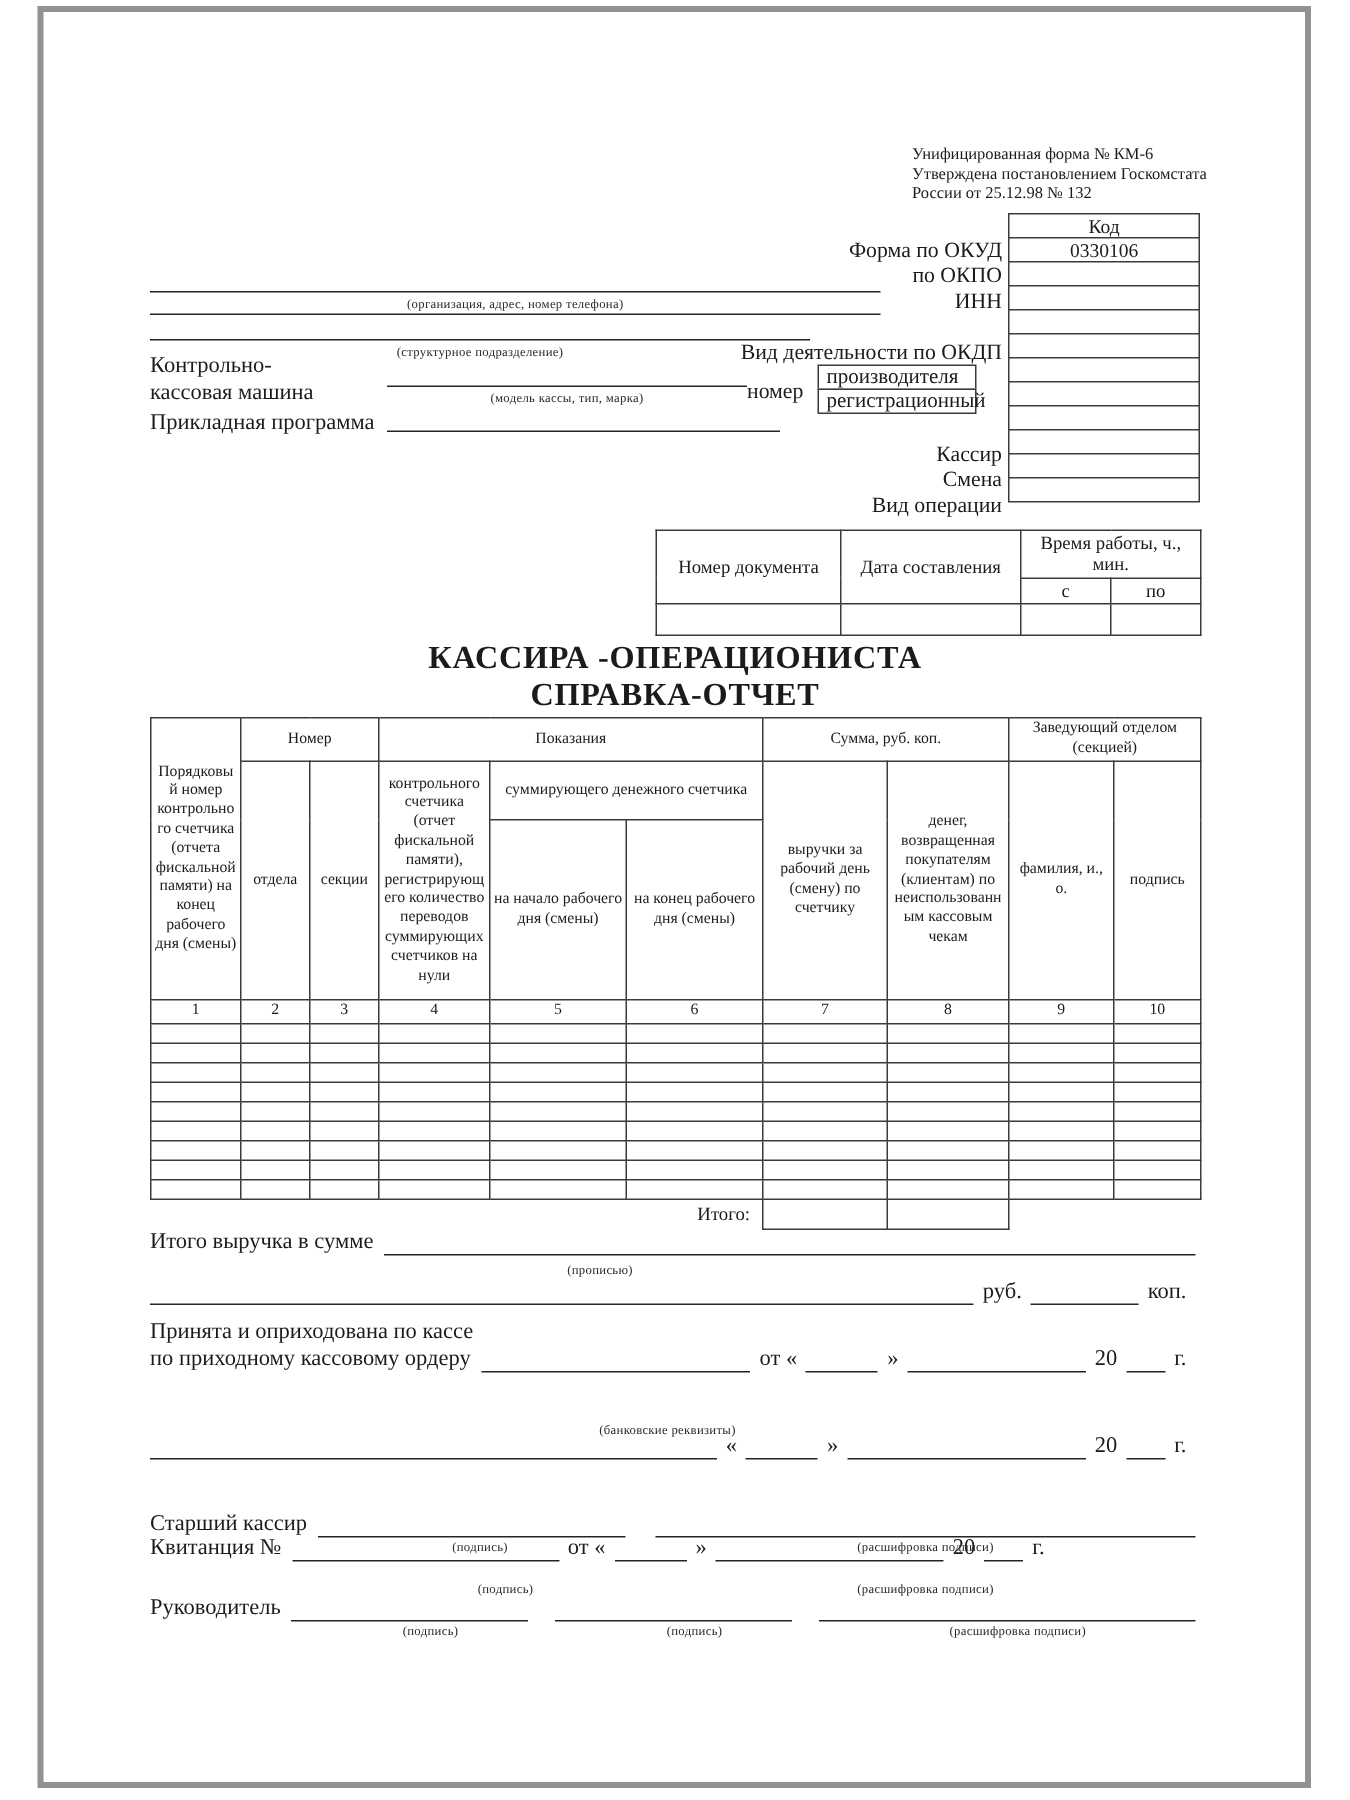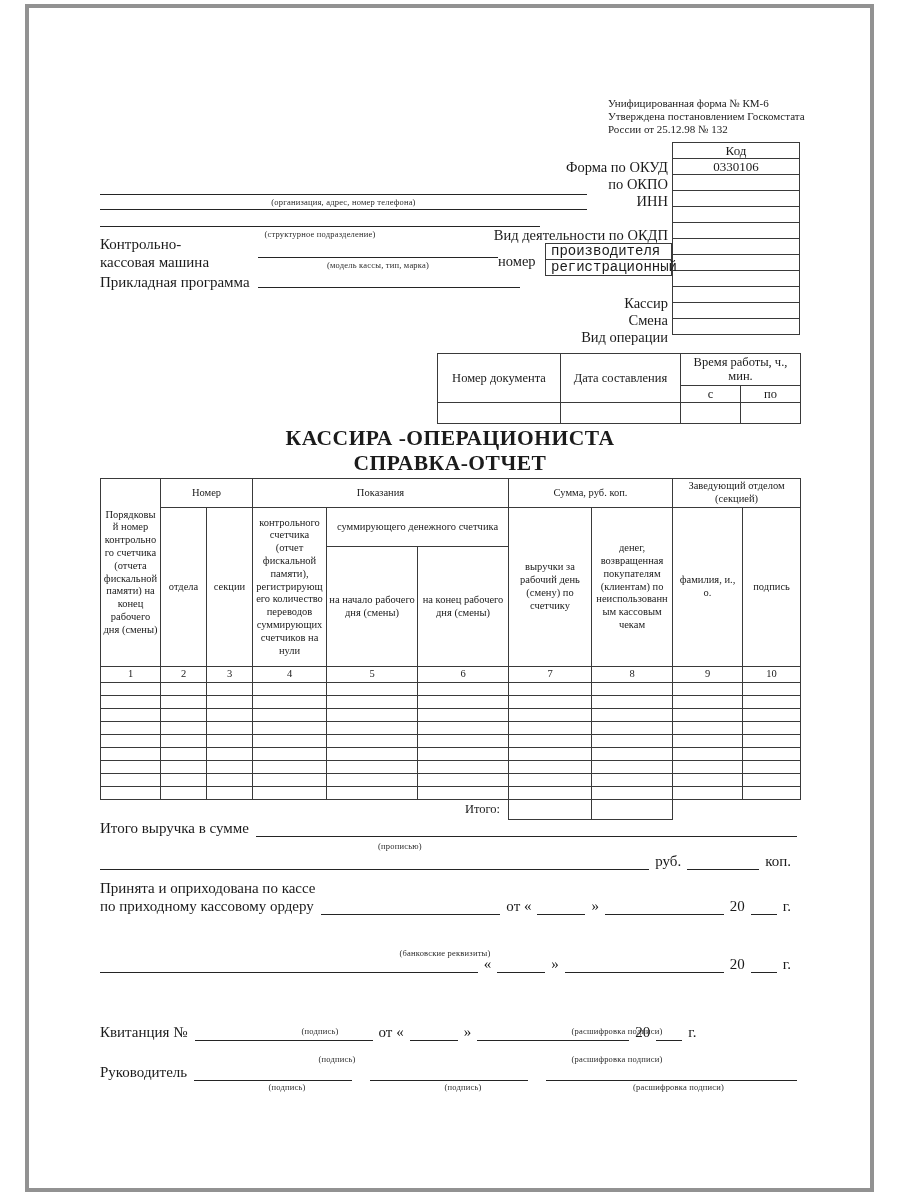--- a/index.html
+++ b/index.html
@@ -11,21 +11,21 @@
 
   
   .approval { position:absolute; left:608px; top:97px; width:270px; font-size:11px; line-height:13px; }
 
   
   .codecol { position:absolute; left:672px; top:142px; width:128px; }
   .codecell { height:17px; border:1px solid #3a3a3a; margin-top:-1px; font-size:13px; line-height:15px; text-align:center; background:#fff; }
   .codecol .codecell:first-child { margin-top:0; }
   .rlabel { position:absolute; right:232px; height:17px; line-height:17px; font-size:14.5px; white-space:nowrap; }
 
-  .numbox { position:absolute; left:545px; top:244px; width:127px;font-family:Liberation Mono, monospace; }
+  .numbox { position:absolute; left:545px; top:244px; width:106px; }
   .numbox .codecell { text-align:left; padding-left:5px; font-size:14px; }
   .numlbl { position:absolute; left:498px; top:244px; height:34px; line-height:34px; font-size:14.5px; }
 
   
   .uline { position:absolute; border-bottom:1px solid #242424; }
   .cap { font-size:8.5px; color:#2a2a2a; text-align:center; letter-spacing:.2px; white-space:nowrap; }
   .lbl15 { position:absolute; font-size:15px; white-space:nowrap; }
 
   
   .doctable { position:absolute; left:437px; top:353px; border-collapse:collapse; table-layout:fixed; }
@@ -340,20 +340,25 @@
     <span class="line" style="width:178px;"></span>
     <span class="mid">от «</span>
     <span class="line" style="width:48px;"></span>
     <span class="mid">»</span>
     <span class="line" style="width:152px;"></span>
     <span class="mid">20</span>
     <span class="line" style="width:26px;"></span>
     <span class="mid">г.</span>
   </div>
 
+  <div class="frow" style="top:1008px;">
+    <span class="lbl">Старший кассир</span>
+    <span class="line grow" style="margin-right:20px;"></span>
+    <span class="line" style="width:360px;"></span>
+  </div>
   <div class="acap cap" style="left:230px; top:1026px; width:180px;">(подпись)</div>
   <div class="acap cap" style="left:437px; top:1026px; width:360px;">(расшифровка подписи)</div>
 
   <div class="acap cap" style="left:262px; top:1054px; width:150px;">(подпись)</div>
   <div class="acap cap" style="left:437px; top:1054px; width:360px;">(расшифровка подписи)</div>
 
   <div class="frow" style="top:1064px;">
     <span class="lbl">Руководитель</span>
     <span class="line" style="width:158px; margin-right:18px;"></span>
     <span class="line" style="width:158px; margin-right:18px;"></span>

